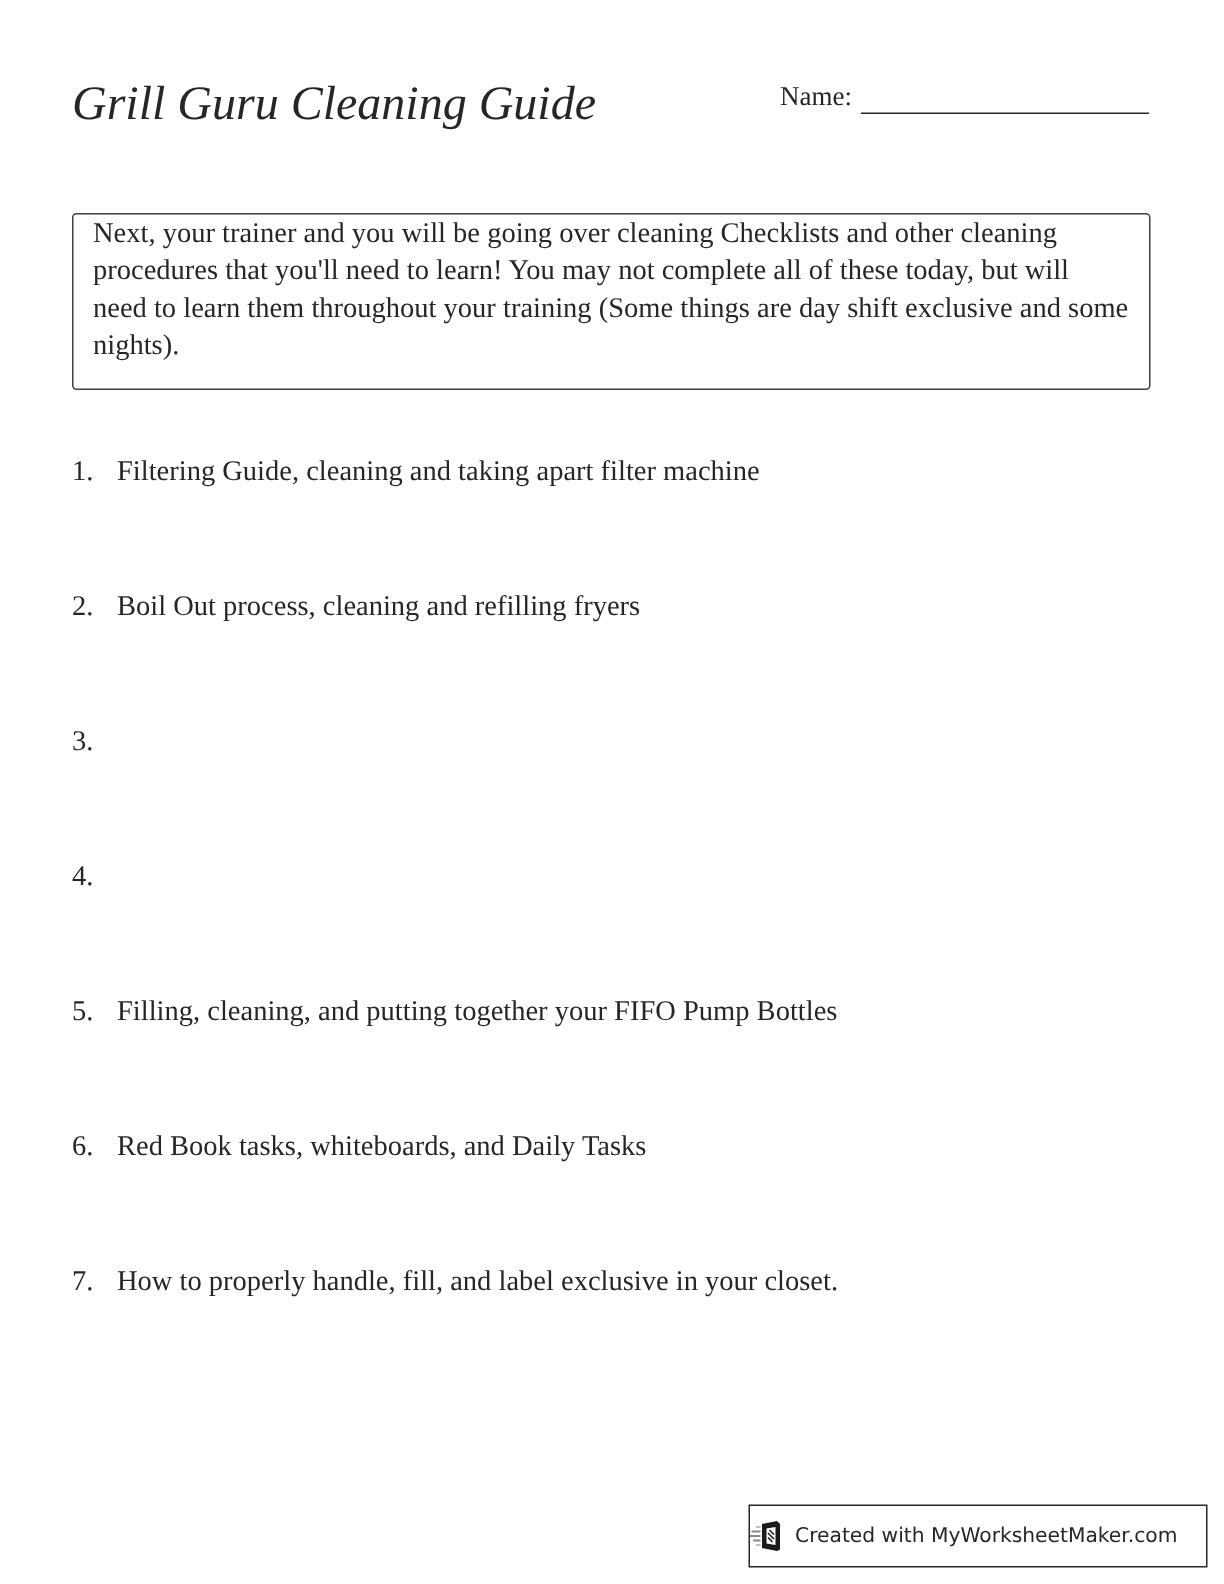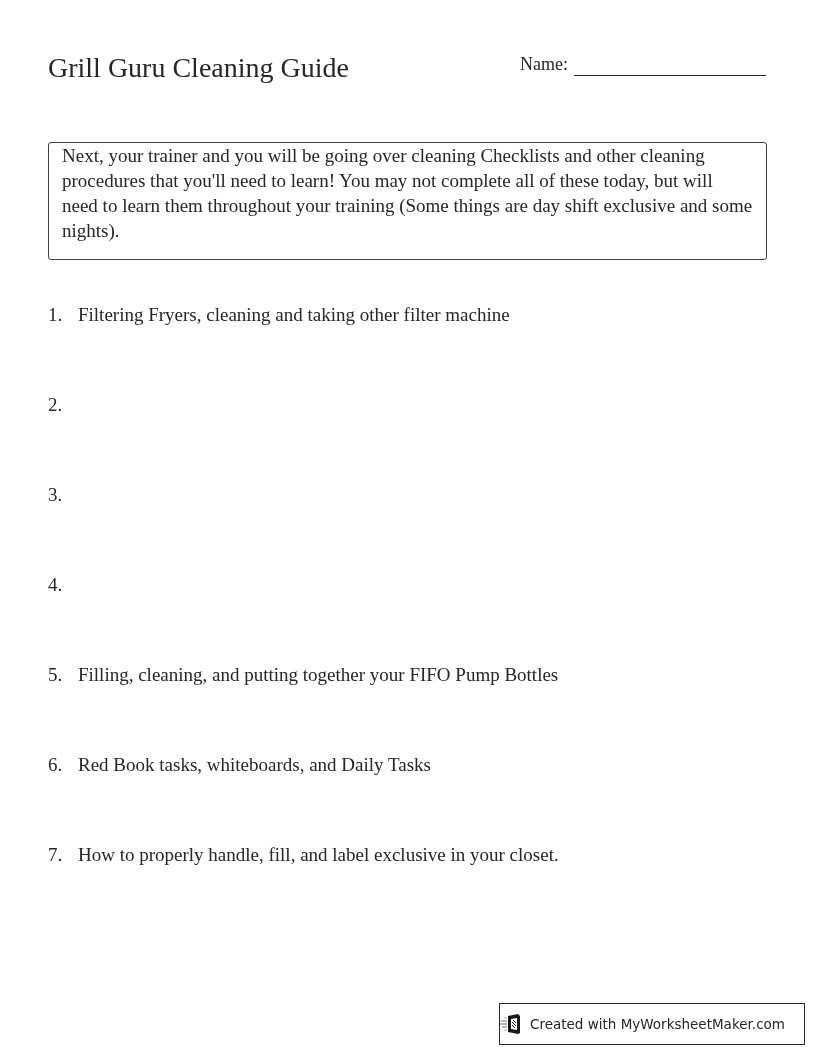--- a/index.html
+++ b/index.html
@@ -12,24 +12,25 @@
       height: 1056px;
       position: relative;
       overflow: hidden;
       font-family: "Liberation Serif", serif;
       color: #262626;
     }
     .title {
       position: absolute;
       left: 48px;
       top: 48px;
-      font-size: 28px;
+      font-size: 32px;
       line-height: 40px;
       color: #262626;
       white-space: nowrap;
+      font-style: italic;
     }
     .name-field {
       position: absolute;
       left: 520px;
       top: 52px;
       display: flex;
       align-items: flex-end;
       font-size: 18px;
       line-height: 24px;
       text-align: right;
@@ -114,24 +115,25 @@
     <span class="name-line"></span>
   </div>
 
   <div class="intro-box">
     <span>Next, your trainer and you will be going over cleaning Checklists and other cleaning procedures that you'll need to learn! You may not complete all of these today, but will need to learn them throughout your training (Some things are day shift exclusive and some nights).</span>
   </div>
 
   <ol class="items">
     <li class="item">
       <span class="item-num">1.</span>
-      <span class="item-text">Filtering Fryers, cleaning and taking other filter machine</span>
+      <span class="item-text">Filtering Guide, cleaning and taking apart filter machine</span>
     </li>
     <li class="item">
       <span class="item-num">2.</span>
+      <span class="item-text">Boil Out process, cleaning and refilling fryers</span>
     </li>
     <li class="item">
       <span class="item-num">3.</span>
     </li>
     <li class="item">
       <span class="item-num">4.</span>
     </li>
     <li class="item">
       <span class="item-num">5.</span>
       <span class="item-text">Filling, cleaning, and putting together your FIFO Pump Bottles</span>

